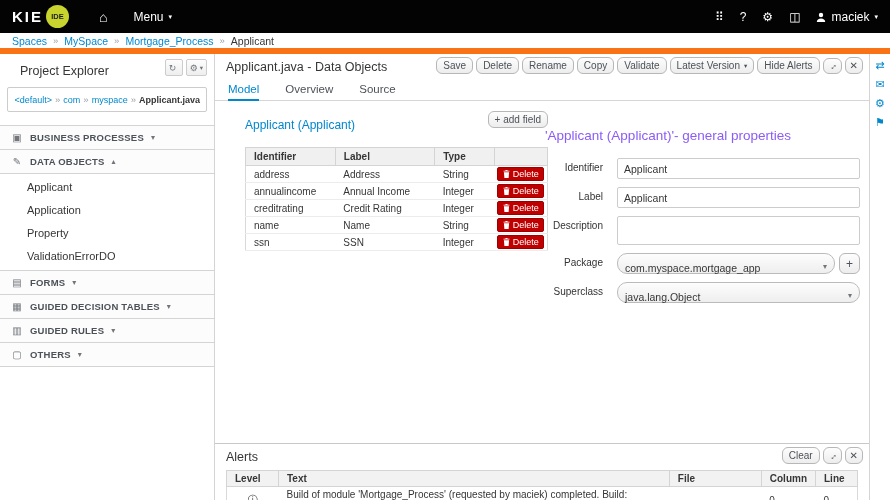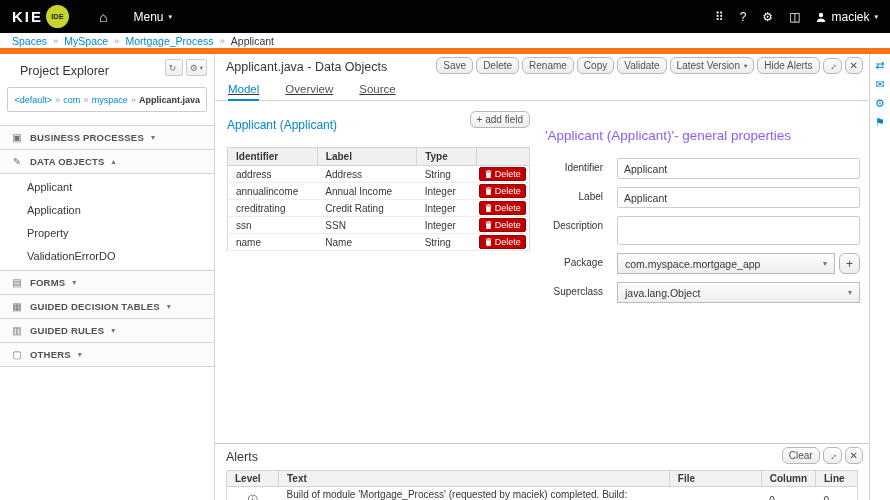--- a/index.html
+++ b/index.html
@@ -46,44 +46,44 @@
   
   .btn{background:linear-gradient(#fdfdfd,#ededed);border:1px solid #b7b7b7;border-radius:6px;color:#4d5258;font-size:10px;padding:2px 6px;display:inline-flex;align-items:center;gap:4px;}
   .btn-ico{padding:2px 4px;}
   .diag{display:inline-block;transform:rotate(-45deg);font-size:9px;}
 
   
   .editor{position:absolute;top:54px;left:215px;width:654px;height:389px;background:#fff;}
   .ed-header{position:relative;height:24px;}
   .ed-title{position:absolute;left:11px;top:6px;font-size:12.5px;color:#363636;}
   .ed-toolbar{position:absolute;right:6px;top:3px;display:flex;gap:3px;align-items:center;}
-  .tabs{height:23px;border-bottom:1px solid #d6d6d6;padding-left:13px;display:flex;gap:26px;text-decoration:underline;}
+  .tabs{height:23px;border-bottom:1px solid #d6d6d6;padding-left:13px;display:flex;gap:26px;}
   .tab{font-size:11.5px;color:#4d5258;padding-top:5px;cursor:pointer;height:23px;}
   .tab.active{color:#0088ce;border-bottom:2px solid #0088ce;}
   .model-body{position:relative;height:342px;}
-  .fields-col{position:absolute;left:12px;top:14px;width:303px;}
+  .fields-col{position:absolute;left:30px;top:14px;width:303px;}
   .entity-title{font-size:12px;color:#0088ce;}
   .add-field{position:absolute;right:0;top:-4px;font-size:10px;}
   .ftable{width:100%;border-collapse:collapse;margin-top:14px;font-size:10px;border:1px solid #d9d9d9;}
   .ftable th{background:#f0f0f0;border:1px solid #d4d4d4;font-weight:bold;text-align:left;padding:3px 8px;color:#363636;}
   .ftable th:nth-child(1){width:90px}
   .ftable th:nth-child(2){width:100px}
   .ftable th:nth-child(3){width:60px}
   .ftable th:nth-child(4){width:53px}
   .ftable td{border-bottom:1px solid #ececec;padding:1px 8px;color:#363636;}
   .ftable td.del-cell{padding:1px 3px;}
   .btn-del{background:#c00000;border:1px solid #9e0000;border-radius:2px;color:#fff;font-size:9px;padding:1px 4px;display:flex;align-items:center;gap:3px;width:100%;justify-content:center;}
   .props-col{position:absolute;left:330px;top:11px;width:315px;}
   .props-title{font-size:13.5px;font-weight:normal;color:#8b5cf6;margin-bottom:15px;margin-top:16px;}
   .form-row{display:flex;margin-bottom:8px;}
   .form-label{width:72px;flex-shrink:0;text-align:right;padding:4px 14px 0 0;font-size:10px;color:#333;}
   .form-input{flex:1;height:21px;border:1px solid #ccc;border-radius:2px;font-size:10.5px;padding:0 6px;color:#363636;font-family:inherit;min-width:0;}
   .form-textarea{flex:1;height:29px;border:1px solid #ccc;border-radius:2px;resize:none;font-family:inherit;}
   .pkg-wrap{flex:1;display:flex;gap:4px;min-width:0;}
-  .select-box{flex:1;height:21px;border:1px solid #bbb;border-radius:0;background:linear-gradient(#fdfdfd,#eee);display:flex;align-items:center;justify-content:space-between;padding:1px 7px;font-size:10.5px;color:#363636;cursor:pointer;min-width:0;}
+  .select-box{flex:1;height:21px;border:1px solid #bbb;border-radius:10px;background:linear-gradient(#fdfdfd,#eee);display:flex;align-items:flex-start;justify-content:space-between;padding:8px 7px;font-size:10.5px;color:#363636;cursor:pointer;min-width:0;}
   .sel-caret{font-size:8px;color:#72767b;margin-left:6px;}
   .plus-btn{width:21px;justify-content:center;font-size:12px;padding:0;}
 
   
   .alerts{position:absolute;top:443px;left:215px;width:654px;height:67px;background:#fff;border-top:1px solid #c8c8c8;}
   .al-header{position:relative;height:25px;}
   .al-title{position:absolute;left:11px;top:6px;font-size:12.5px;}
   .al-actions{position:absolute;right:6px;top:3px;display:flex;gap:3px;}
   .atable{width:632px;margin:1px 11px 0;border-collapse:collapse;font-size:10px;border:1px solid #d9d9d9;}
   .atable th{background:#f2f2f2;border:1px solid #d4d4d4;text-align:left;font-weight:bold;padding:2px 8px;color:#363636;}
@@ -265,36 +265,36 @@
               <td class="del-cell">
                 <button class="btn-del">
                   <svg width="7" height="8" viewBox="0 0 7 8">
                     <path fill="#fff" d="M2.6 0h1.8l.2.7h1.9v.9H.5V.7h1.9zM.9 2.2h5.2L5.6 8H1.4z"></path>
                   </svg>
                   <span>Delete</span>
                 </button>
               </td>
             </tr>
             <tr>
+              <td>name</td>
+              <td>Name</td>
+              <td>String</td>
+              <td class="del-cell">
+                <button class="btn-del">
+                  <svg width="7" height="8" viewBox="0 0 7 8">
+                    <path fill="#fff" d="M2.6 0h1.8l.2.7h1.9v.9H.5V.7h1.9zM.9 2.2h5.2L5.6 8H1.4z"></path>
+                  </svg>
+                  <span>Delete</span>
+                </button>
+              </td>
+            </tr>
+            <tr>
               <td>ssn</td>
               <td>SSN</td>
               <td>Integer</td>
-              <td class="del-cell">
-                <button class="btn-del">
-                  <svg width="7" height="8" viewBox="0 0 7 8">
-                    <path fill="#fff" d="M2.6 0h1.8l.2.7h1.9v.9H.5V.7h1.9zM.9 2.2h5.2L5.6 8H1.4z"></path>
-                  </svg>
-                  <span>Delete</span>
-                </button>
-              </td>
-            </tr>
-            <tr>
-              <td>name</td>
-              <td>Name</td>
-              <td>String</td>
               <td class="del-cell">
                 <button class="btn-del">
                   <svg width="7" height="8" viewBox="0 0 7 8">
                     <path fill="#fff" d="M2.6 0h1.8l.2.7h1.9v.9H.5V.7h1.9zM.9 2.2h5.2L5.6 8H1.4z"></path>
                   </svg>
                   <span>Delete</span>
                 </button>
               </td>
             </tr>
           </tbody>

